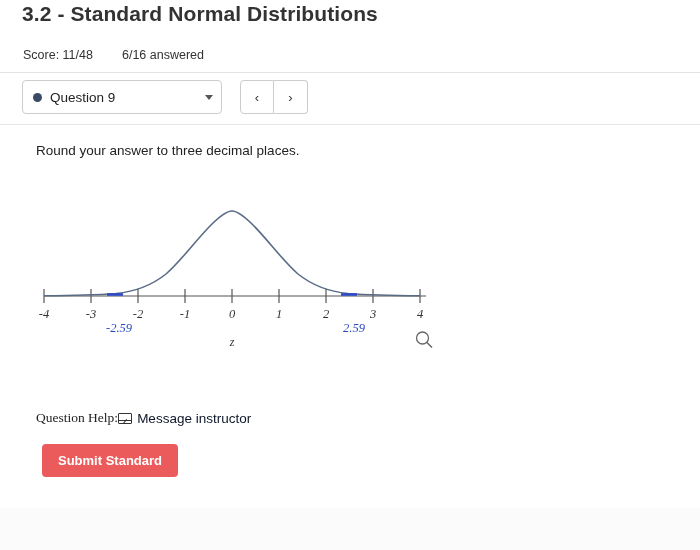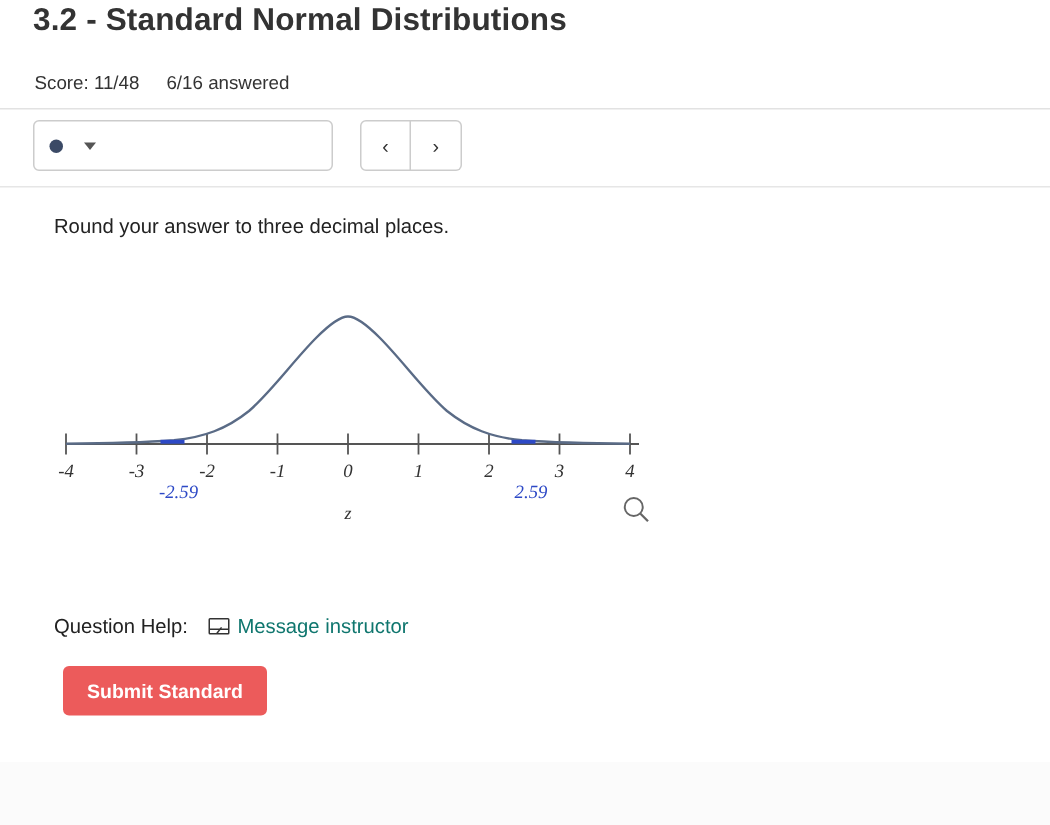--- a/index.html
+++ b/index.html
@@ -35,21 +35,21 @@
     letter-spacing: 0.1px;
   }
   .score-line {
     position: absolute;
     left: 23px;
     top: 48px;
     font-size: 12.5px;
     color: #333333;
   }
   .score-line .answered {
-    margin-left: 18px;
+    margin-left: 29px;
     color: #333333;
   }
 
   .header-rule {
     position: absolute;
     left: 0;
     top: 72px;
     width: 700px;
     height: 1px;
     background: #e2e2e2;
@@ -191,25 +191,25 @@
   
   .help-row {
     position: absolute;
     left: 36px;
     top: 410px;
     display: flex;
     align-items: center;
     font-size: 13.5px;
     color: #222222;
   }
-  .help-label { margin-right: 14px; }
+  .help-label { margin-right: 0; font-family: Liberation Serif, serif; }
   .msg-link {
     display: flex;
     align-items: center;
-    color: #0f766e;
+    color: #0f172a;
     text-decoration: none;
   }
   .env-icon {
     width: 14px;
     height: 11px;
     border: 1px solid #333333;
     border-radius: 1px;
     position: relative;
     margin-right: 5px;
     box-sizing: border-box;
@@ -295,20 +295,21 @@
 
   <div class="page-title">3.2 - Standard Normal Distributions</div>
   <div class="score-line">
     <span>Score: 11/48</span><span class="answered">6/16 answered</span>
   </div>
   <div class="header-rule"></div>
 
   <div class="qbar">
     <div class="q-select">
       <span class="q-dot"></span>
+      <span class="q-select-label">Question 9</span>
       <span class="caret"></span>
     </div>
     <div class="nav-group">
       <button class="nav-btn prev">‹</button>
       <button class="nav-btn next">›</button>
     </div>
   </div>
   <div class="qbar-rule"></div>
 
   <div class="prompt">

